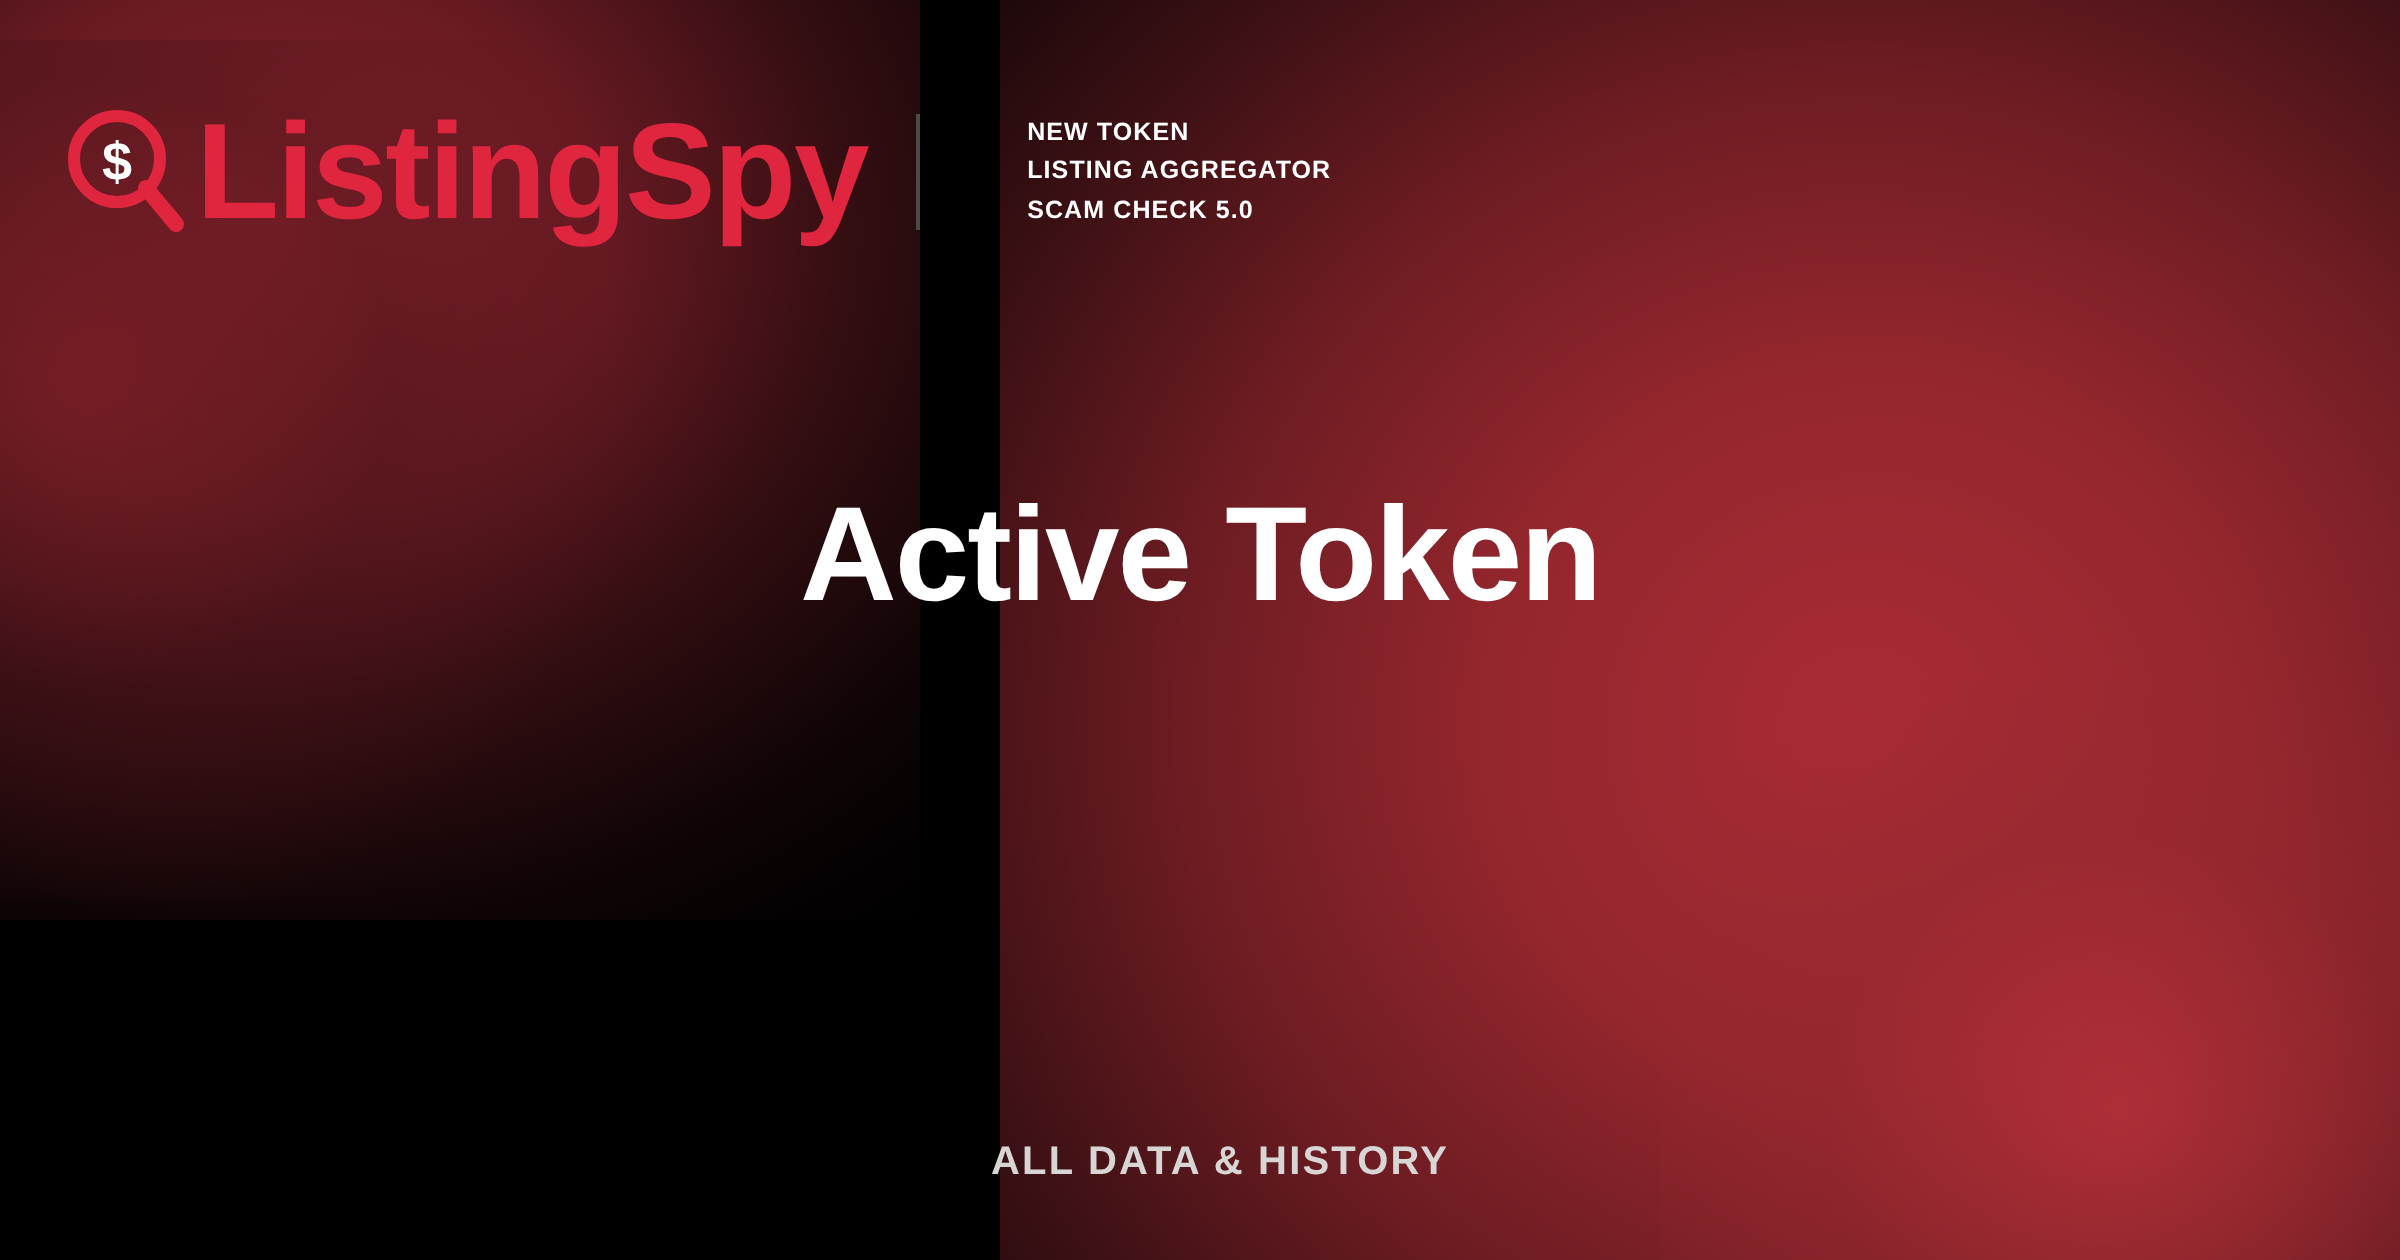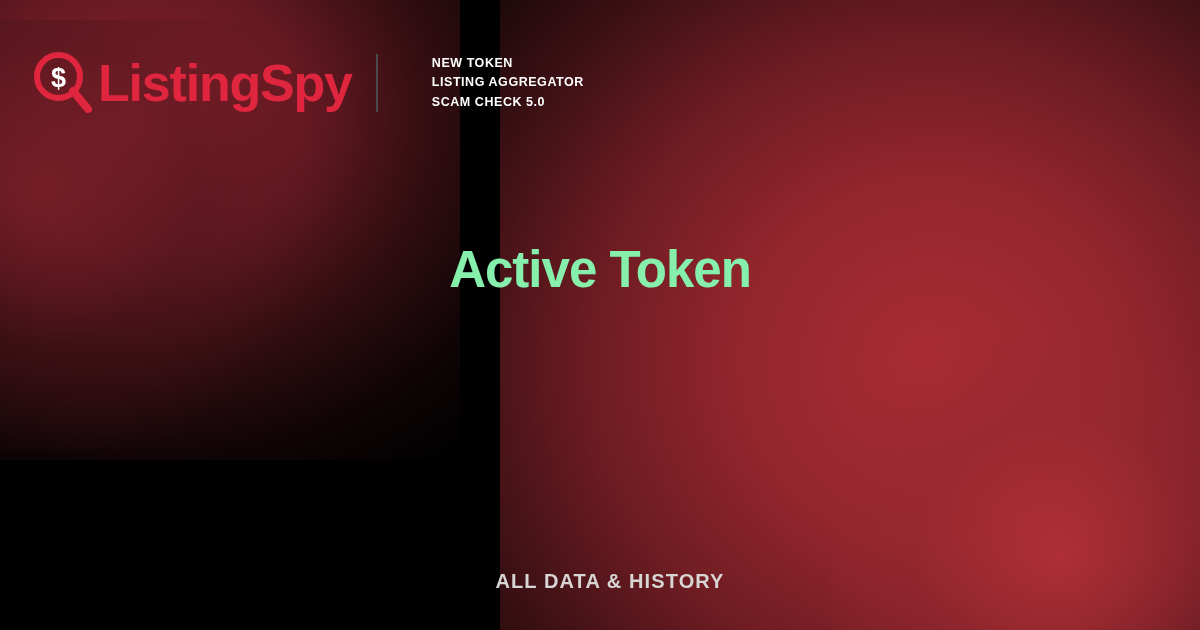--- a/index.html
+++ b/index.html
@@ -76,21 +76,21 @@
     display:flex;
     align-items:center;
     z-index:5;
   }
   .logo-lockup { display:flex; align-items:center; }
 
   .logo-mark { width:58px; height:62px; flex:0 0 auto; display:block; }
 
   .logo-word {
     margin-left:6px;
-    font-size:52px;
+    font-size:68px;
     font-weight:bold;
     line-height:1;
     letter-spacing:-1.2px;
     white-space:nowrap;
     text-align:right;
   }
 
   .logo-divider {
     width:2px;
     height:58px;
@@ -117,23 +117,23 @@
 
   
   .hero {
     position:absolute;
     left:0; right:0;
     top:244px;
     text-align:center;
     z-index:5;
   }
   .hero-title {
-    font-size:51px;
-    font-weight:bold;
-    color:#86efac;
+    font-size:67px;
+    font-weight:bold;
+    color:#ffffff;
     line-height:1.02;
     letter-spacing:-1px;
     white-space:nowrap;
   }
   .hero-subtitle {
     margin-top:6px;
     font-size:61px;
     font-weight:bold;
     line-height:1.05;
     letter-spacing:-0.6px;

